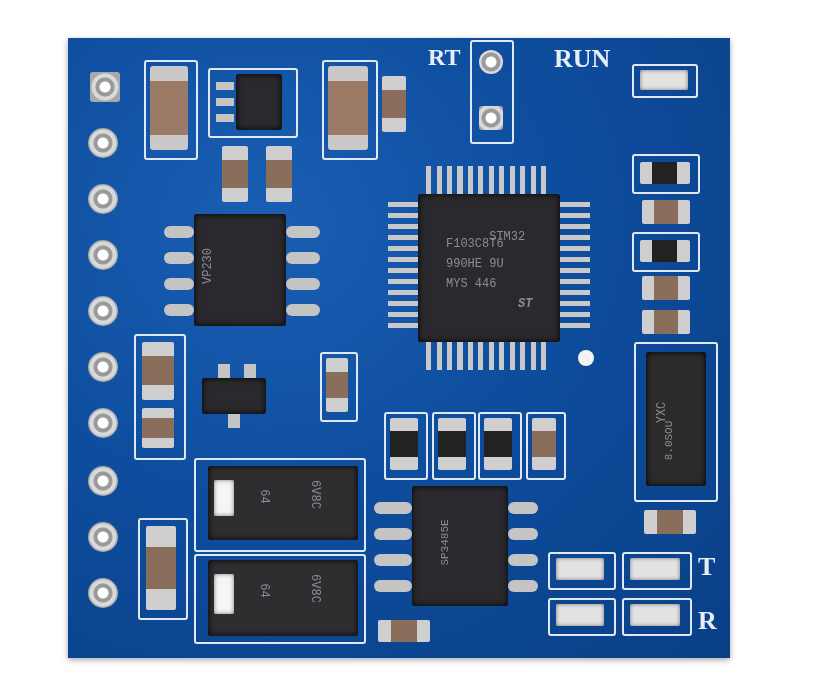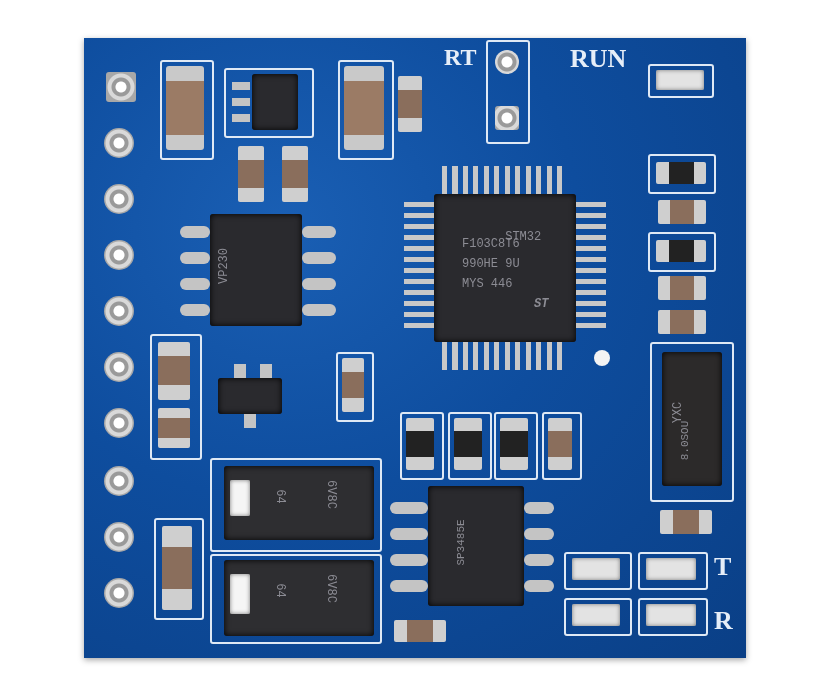--- a/index.html
+++ b/index.html
@@ -1,17 +1,17 @@
 <!DOCTYPE html>
 <html><head>
 <meta charset="utf-8">
 <style>
   html,body{margin:0;padding:0;background:#fff;}
   body{width:832px;height:692px;position:relative;overflow:hidden;font-family:"Liberation Sans",sans-serif;}
-  .board{position:absolute;left:84px;top:38px;width:662px;height:620px;background:#0d4a9a;
+  .board{position:absolute;left:68px;top:38px;width:662px;height:620px;background:#0d4a9a;
     background-image:radial-gradient(ellipse at 30% 30%,#1a5fb4 0%,#0e4d9e 45%,#0a3f86 100%);
     box-shadow:0 2px 6px rgba(0,0,0,.35);}
   .pad{position:absolute;width:30px;height:30px;border-radius:50%;background:radial-gradient(circle,#fff 0 5px,#9a9a9a 6px 9px,#d9d9d9 10px 13px,#a8a8a8 14px);}
   .pad.sq{border-radius:3px;}
   .silk{position:absolute;border:2px solid #dfe9f5;border-radius:3px;}
   .txt{position:absolute;color:#e6eef8;font-weight:bold;font-family:"Liberation Serif",serif;}
   .chip{position:absolute;background:#2a2a2e;border-radius:3px;box-shadow:inset 0 0 6px #000;}
   .cap{position:absolute;background:linear-gradient(#c9c9c9 0 18%,#9b7b65 18% 82%,#c9c9c9 82%);border-radius:3px;}
   .res{position:absolute;background:linear-gradient(90deg,#cfcfcf 0 25%,#222 25% 75%,#cfcfcf 75%);border-radius:2px;}
   .resv{position:absolute;background:linear-gradient(#cfcfcf 0 25%,#8a6e5c 25% 75%,#cfcfcf 75%);border-radius:2px;}

